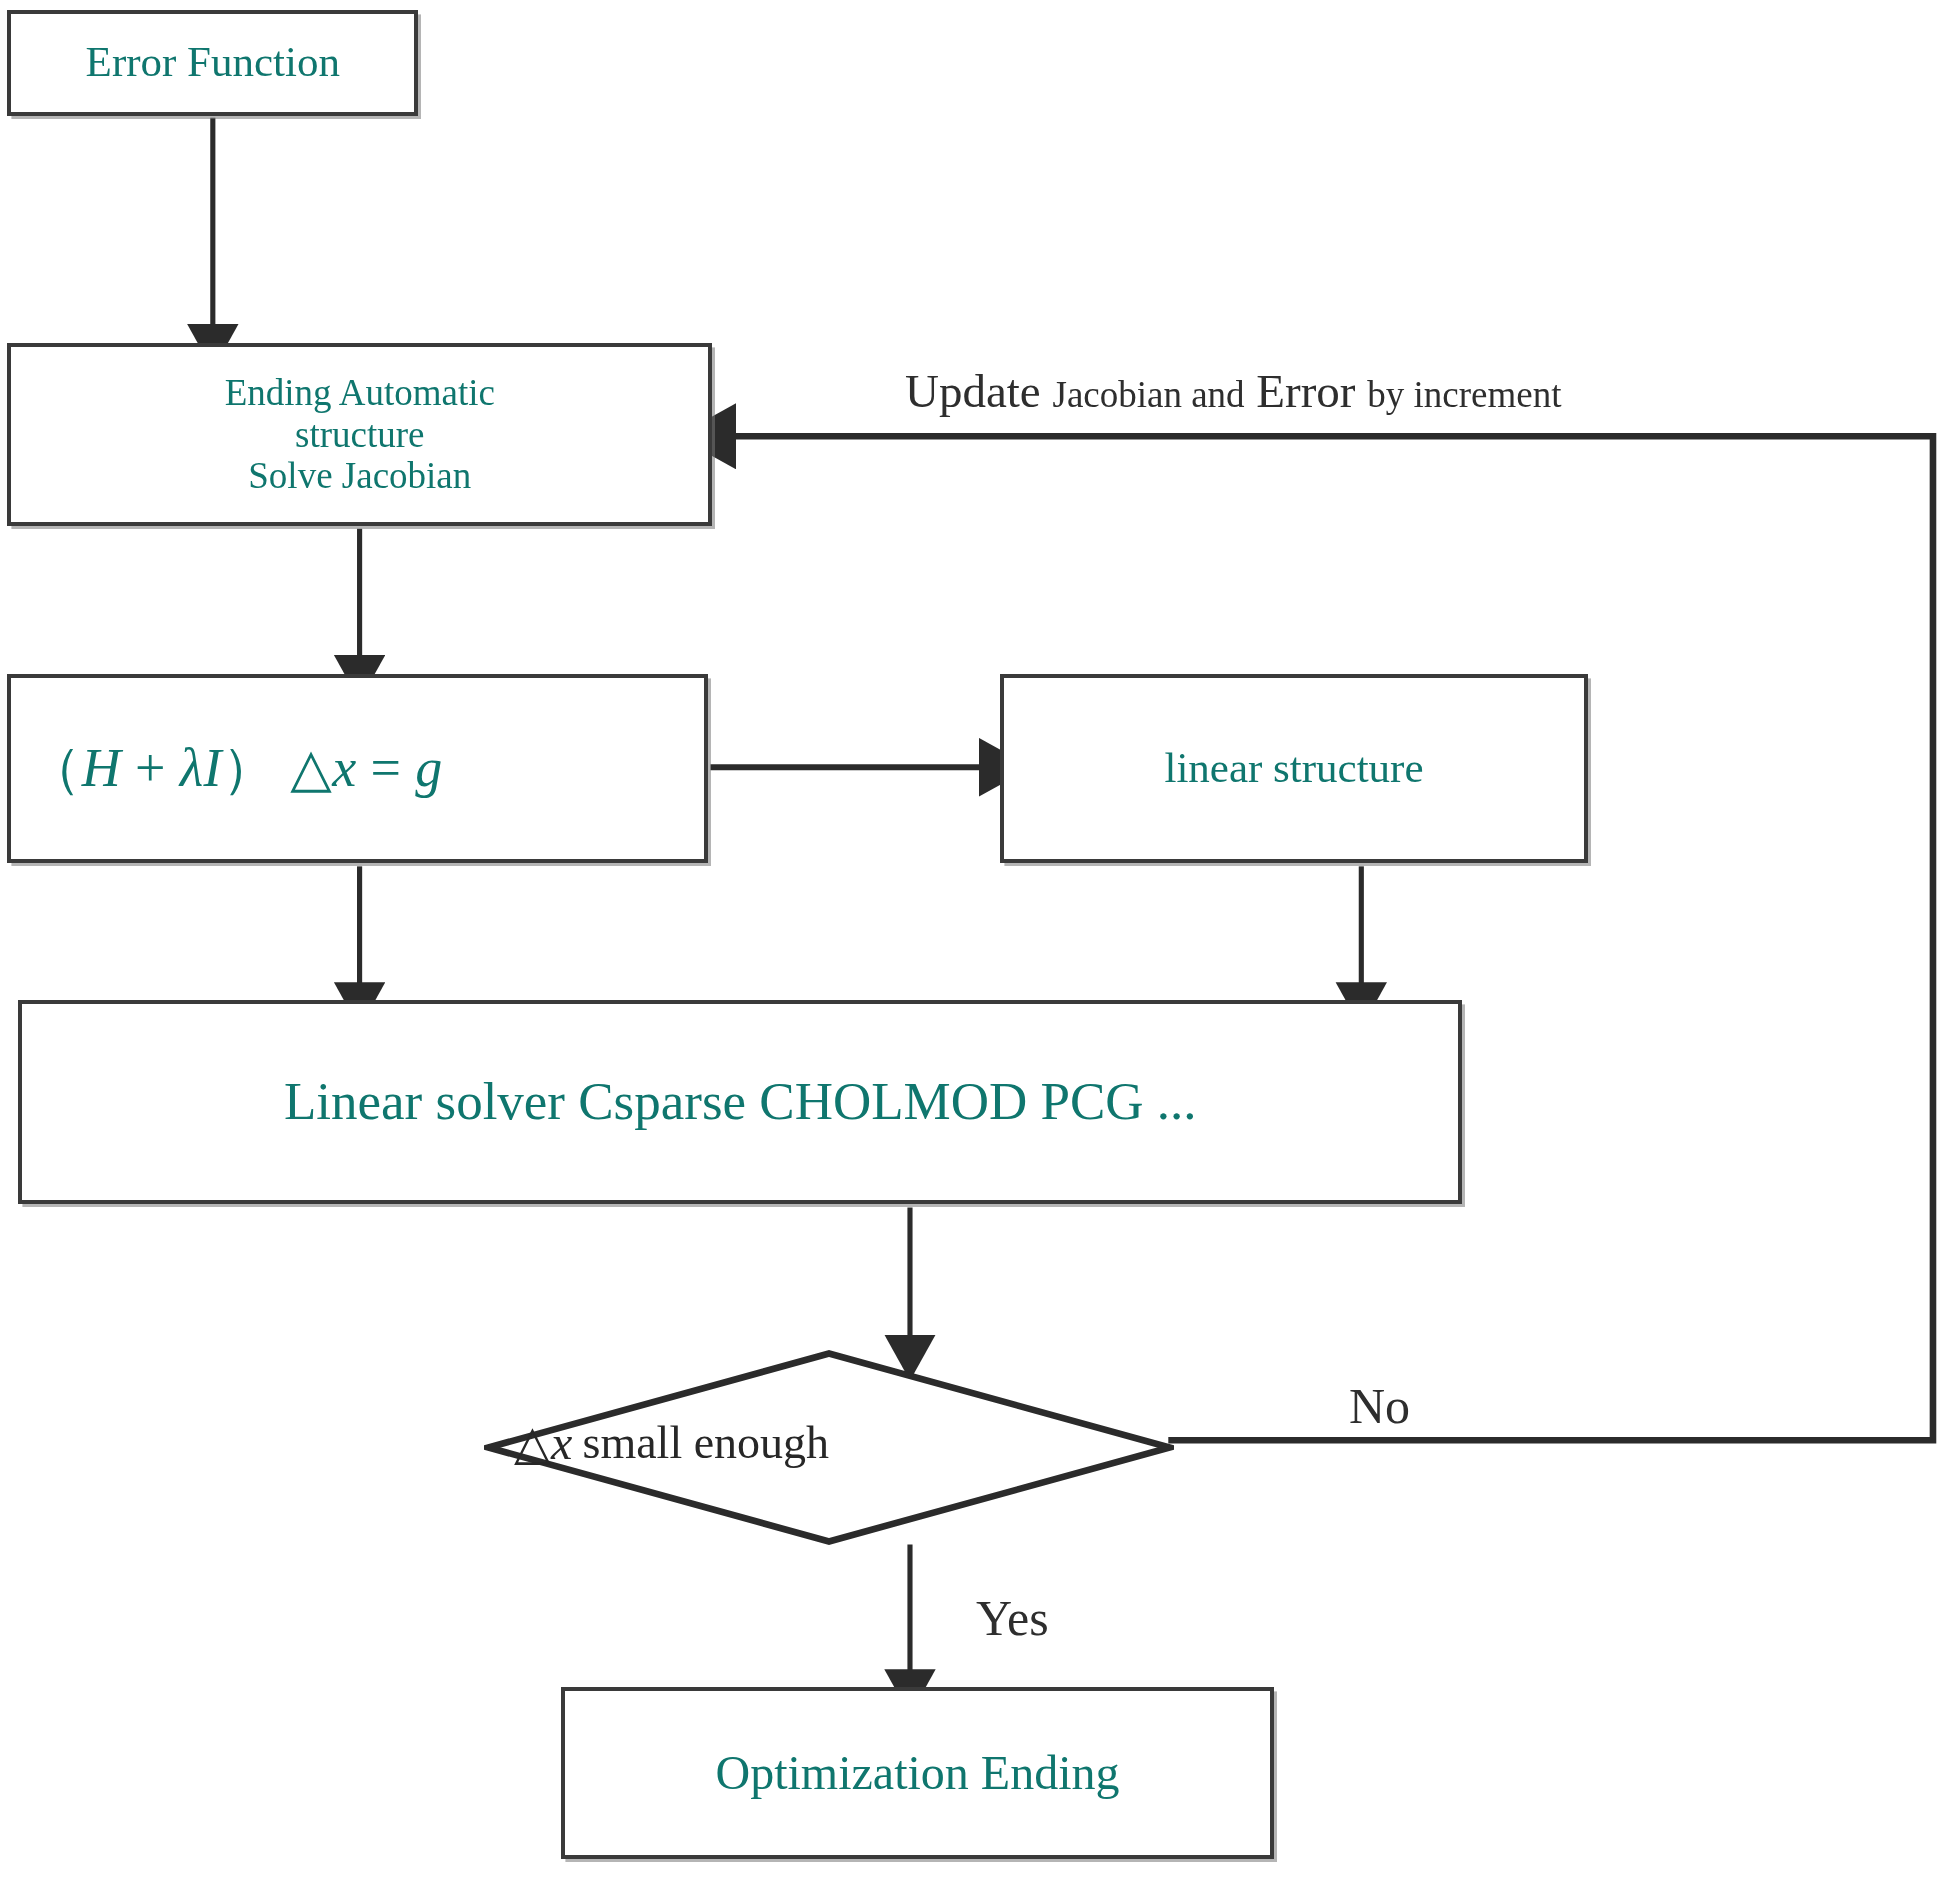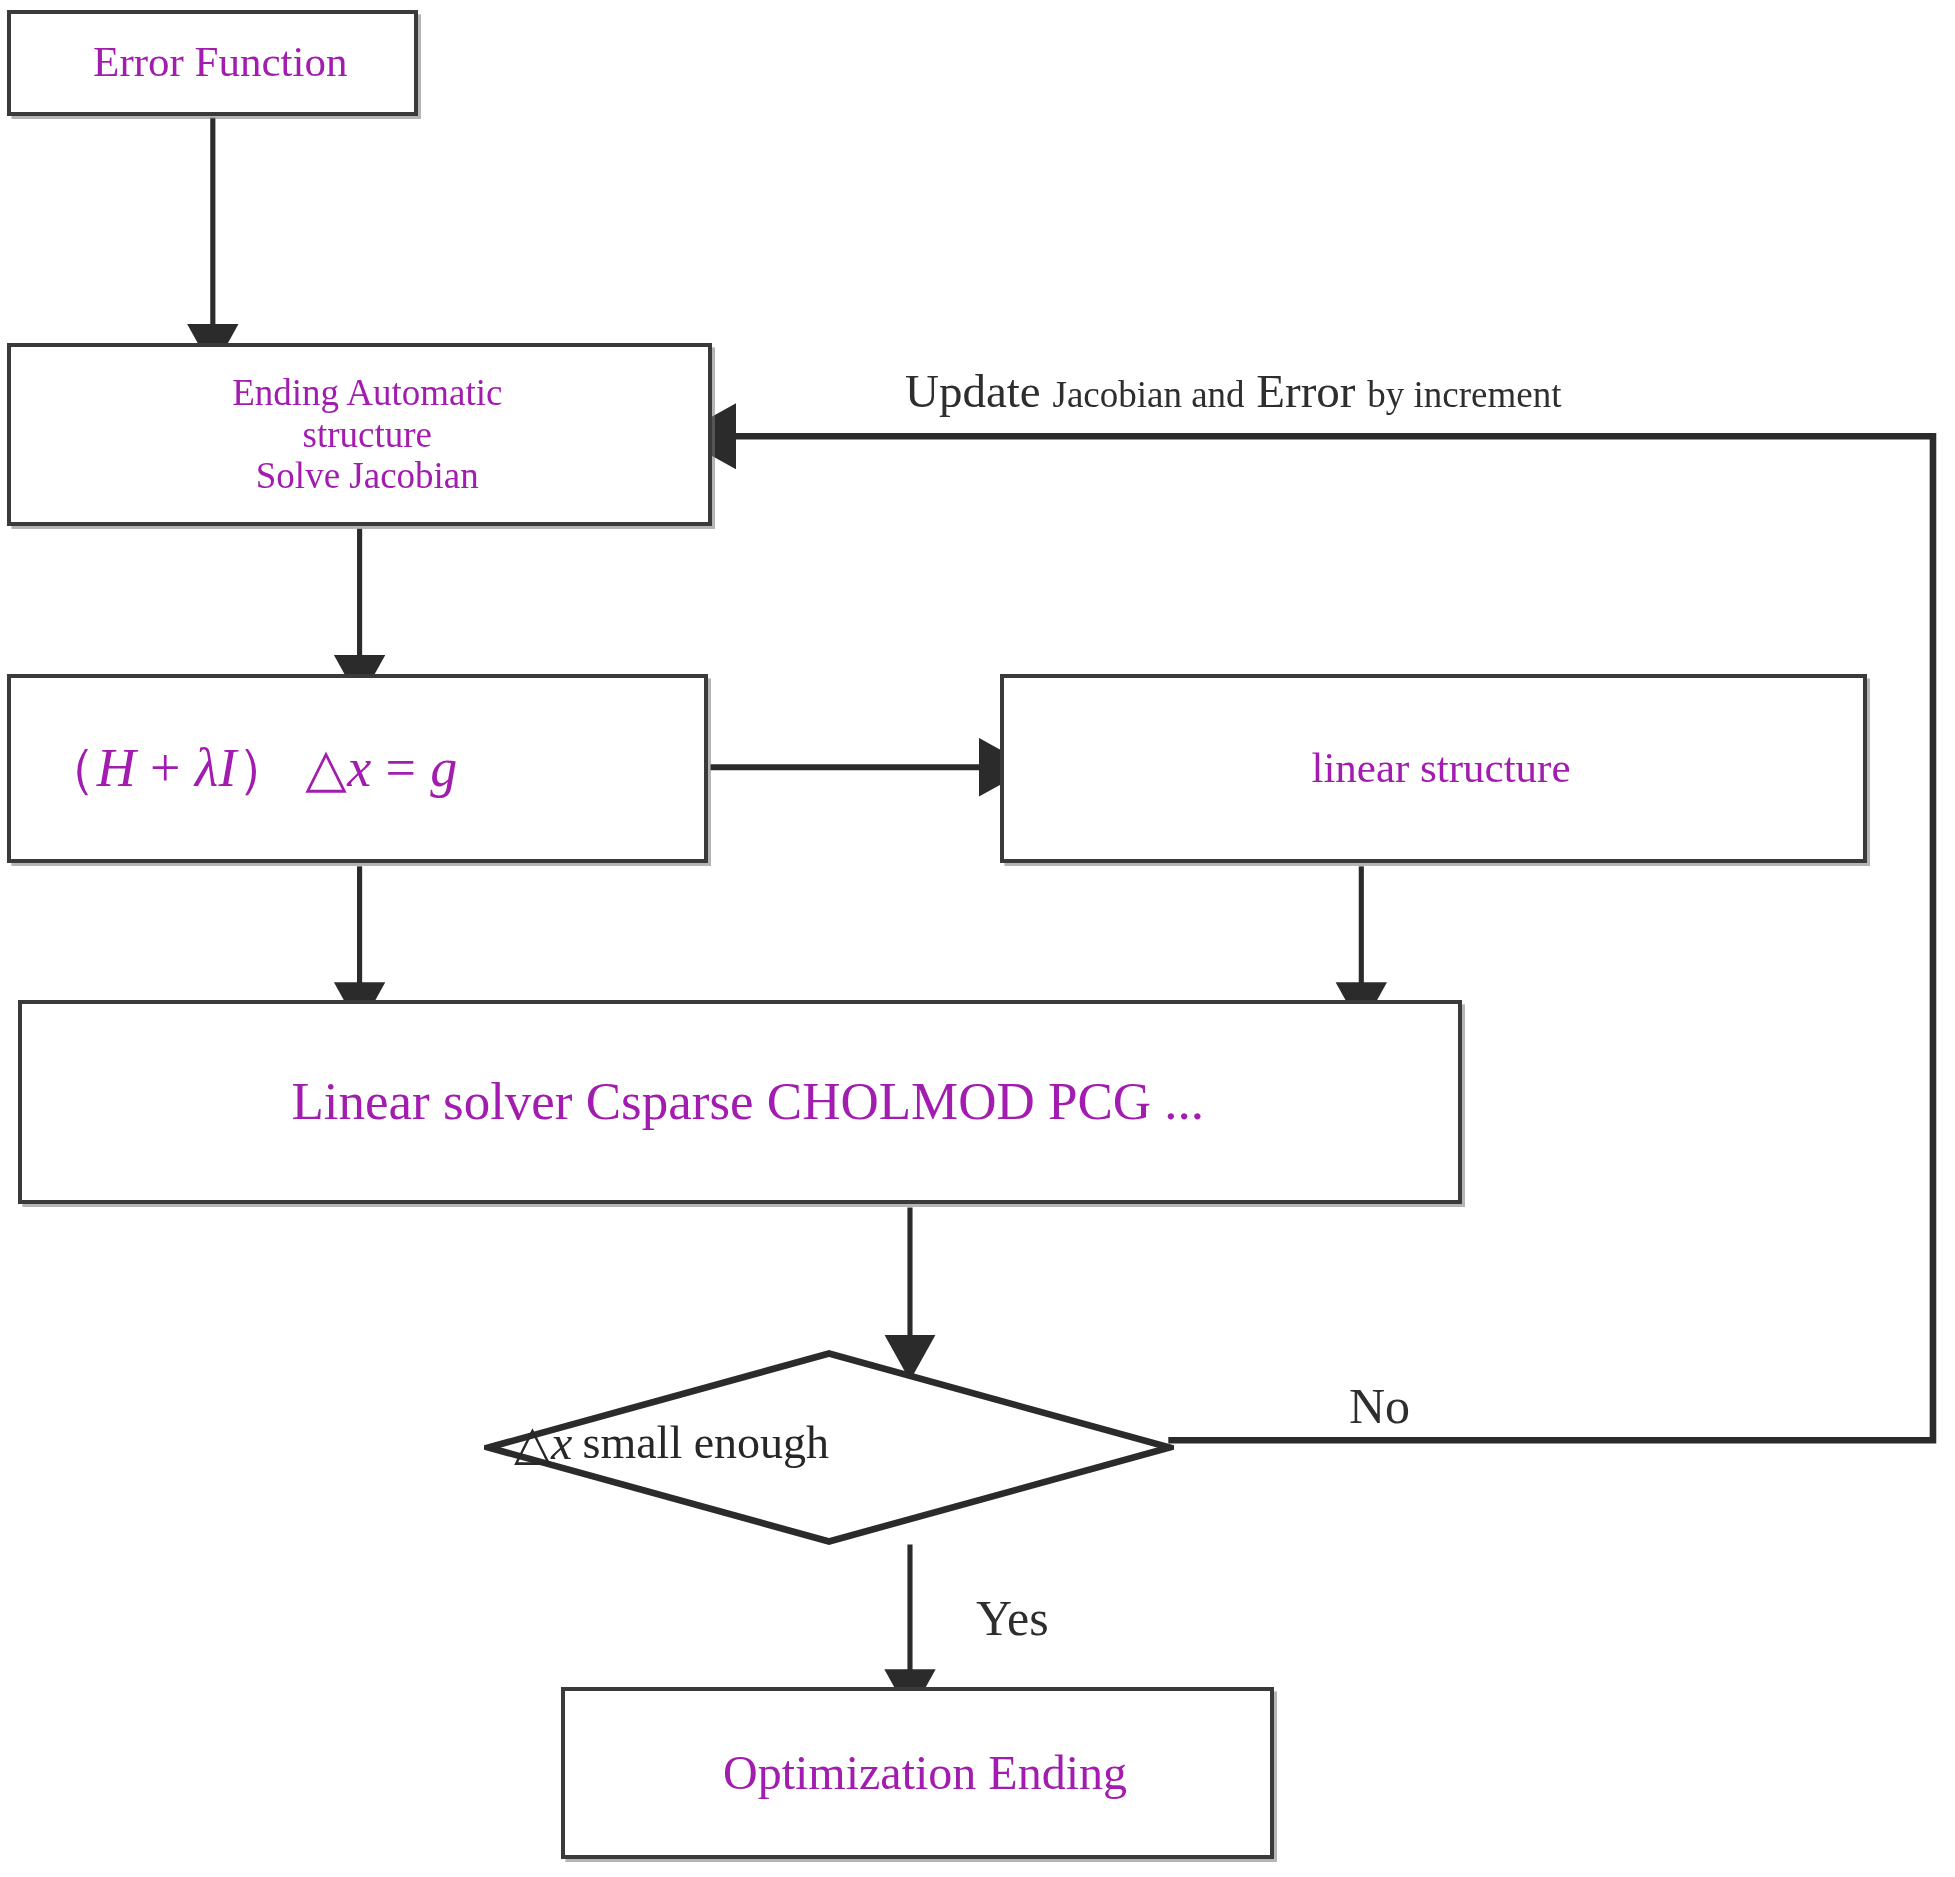--- a/index.html
+++ b/index.html
@@ -8,30 +8,29 @@
 
   
   .node{
     position:absolute;
     background:#ffffff;
     border:4.4px solid #3a3a3a;
     box-sizing:border-box;
     display:flex;align-items:center;justify-content:flex-end;
     text-align:center;
     line-height:1.12;
-    color:#a21caf;
+    color:#0f766e;
     box-shadow:3.7px 3.7px 0 -0.7px rgba(120,120,120,.55);
-    padding-left:15px;
   }
   .node .txt{display:block;width:100%;padding:0 5.9px;}
 
   #box-error      {left:7.3px;  top:9.5px;   width:411px;  height:106px; font-size:43px;}
   #box-jacobian   {left:7.3px;  top:343px;  width:705px;  height:183px; font-size:37px;}
   #box-equation   {left:7.3px;  top:674px;  width:701px;  height:189px; font-size:51px;}
-  #box-linear     {left:1000px;top:674px;  width:867px;  height:189px; font-size:43px;}
+  #box-linear     {left:1000px;top:674px;  width:588px;  height:189px; font-size:43px;}
   #box-solver     {left:18.3px;  top:1000px; width:1444px; height:204px; font-size:53px;}
   #box-ending     {left:561px; top:1687px; width:713px;  height:172px; font-size:48px;}
 
   #box-equation .txt{font-size:54px;text-align:left;padding-left:16px;letter-spacing:0.4px;}
   .mathi{font-style:italic;font-family:"Liberation Serif","DejaVu Serif",serif;}
 
   
   #diamond-wrap{position:absolute;left:484px;top:1349px;width:690px;height:197px;}
   #diamond-label{
     position:absolute;left:514px;top:1398px;width:631px;height:88px;

